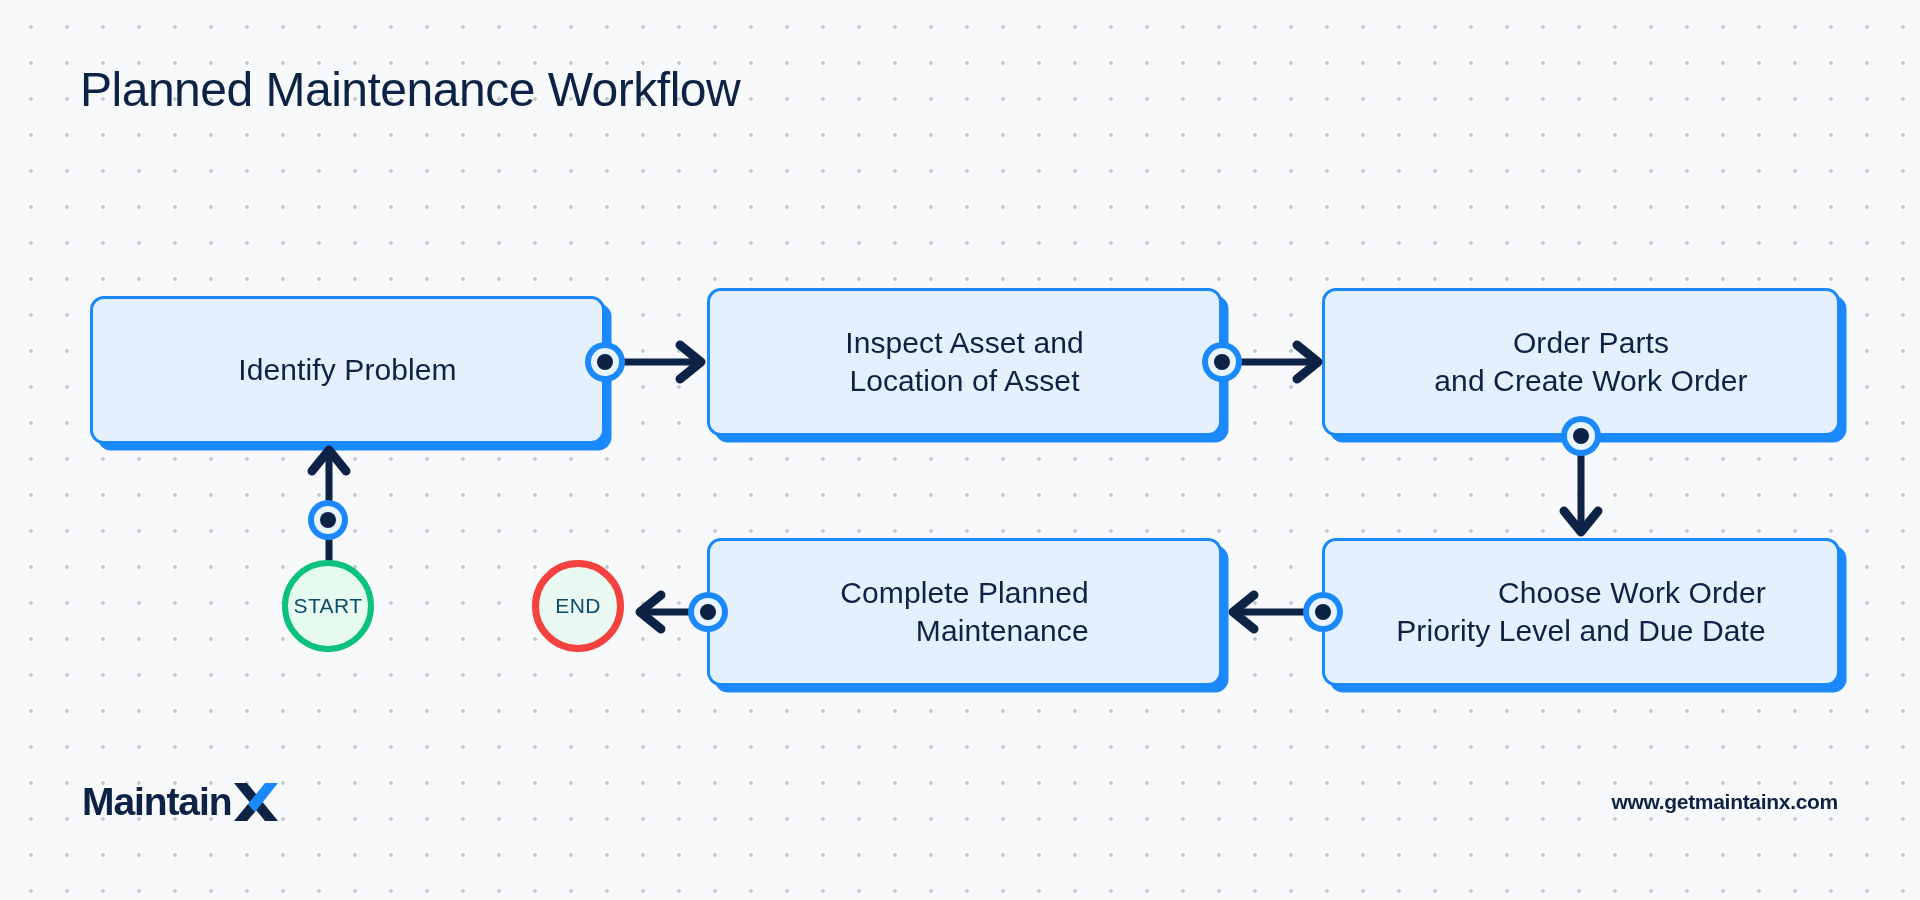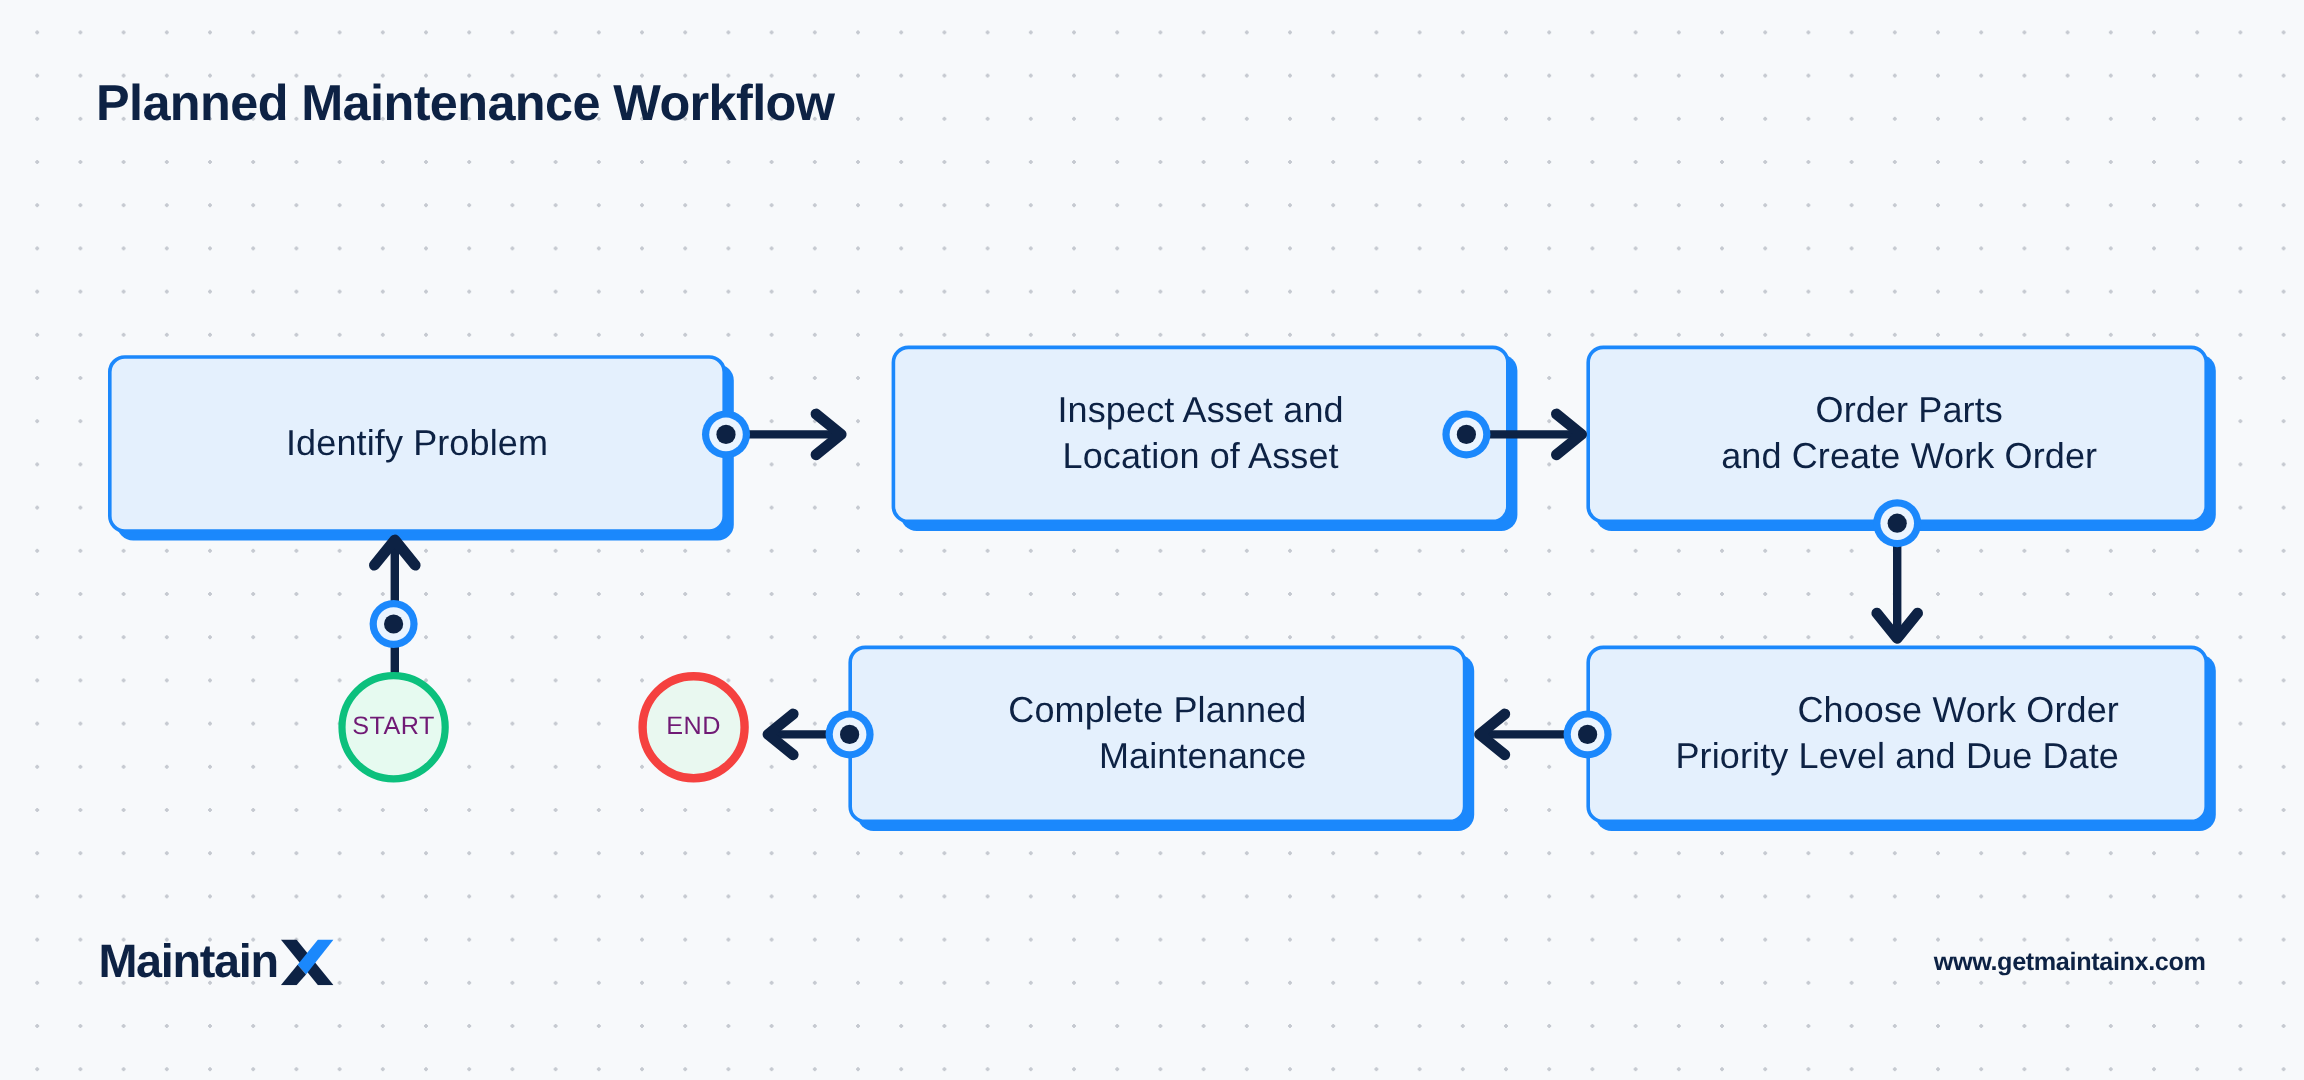--- a/index.html
+++ b/index.html
@@ -26,22 +26,22 @@
     background-size: 36px 36px;
     background-position: 13px 9px;
     overflow: hidden;
   }
 
   
   #title {
     position: absolute;
     left: 80px;
     top: 62px;
-    font-size: 42px;
-    font-weight: 700;
+    font-size: 48px;
+    font-weight: 400;
     letter-spacing: -0.5px;
     color: #0d2244;
     white-space: nowrap;
   }
 
   
   .node-box {
     position: absolute;
     background: #e4f0fd;
     border: 3px solid #1b88fc;
@@ -56,21 +56,21 @@
     font-size: 30px;
     line-height: 1.28;
     color: #0d2244;
     font-weight: 400;
     letter-spacing: 0.1px;
     padding: 0 14px;
     white-space: pre-line;
   }
 
   #box-identify   { left: 90px;  top: 296px; width: 515px; height: 148px; }
-  #box-inspect    { left: 707px; top: 288px; width: 515px; height: 148px; margin-left: 36px; }
+  #box-inspect    { left: 707px; top: 288px; width: 515px; height: 148px; }
   #box-order      { left: 1322px;top: 288px; width: 518px; height: 148px; padding-left: 20px; }
   #box-priority   { left: 1322px;top: 538px; width: 518px; height: 148px; text-align: right; }
   #box-complete   { left: 707px; top: 538px; width: 515px; height: 148px; text-align: right; }
 
   
   .connector-dot {
     position: absolute;
     width: 40px;
     height: 40px;
     border-radius: 50%;
@@ -102,21 +102,21 @@
   .terminator {
     position: absolute;
     width: 92px;
     height: 92px;
     border-radius: 50%;
     display: flex;
     align-items: center;
     justify-content: center;
     font-size: 21px;
     letter-spacing: 0.4px;
-    color: #701a75;
+    color: #0c4a6e;
     z-index: 5;
   }
   #node-start {
     left: 282px; top: 560px;
     background: #e6faf0;
     border: 6px solid #0cc07d;
   }
   #node-end {
     left: 532px; top: 560px;
     background: #e9f8f0;

